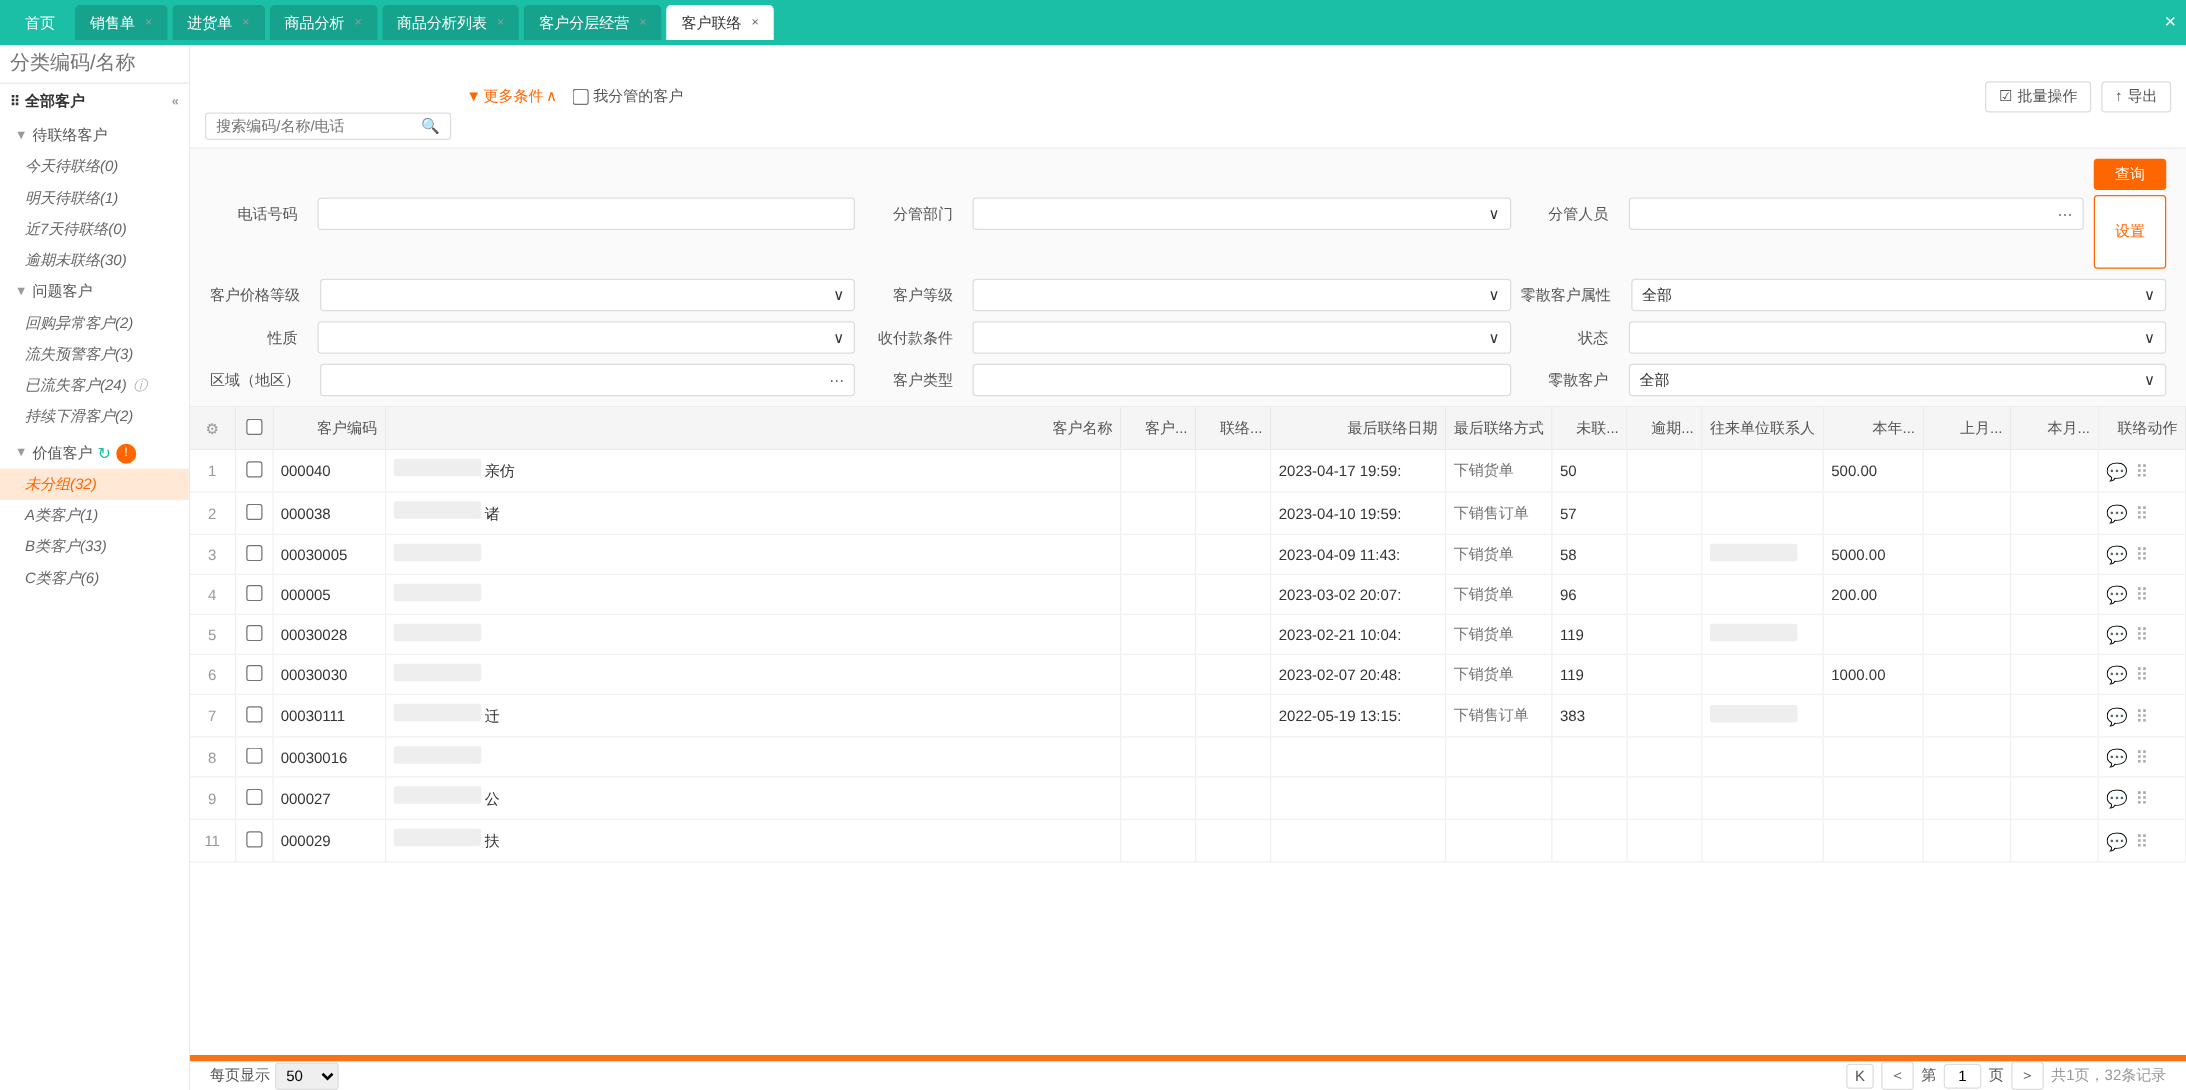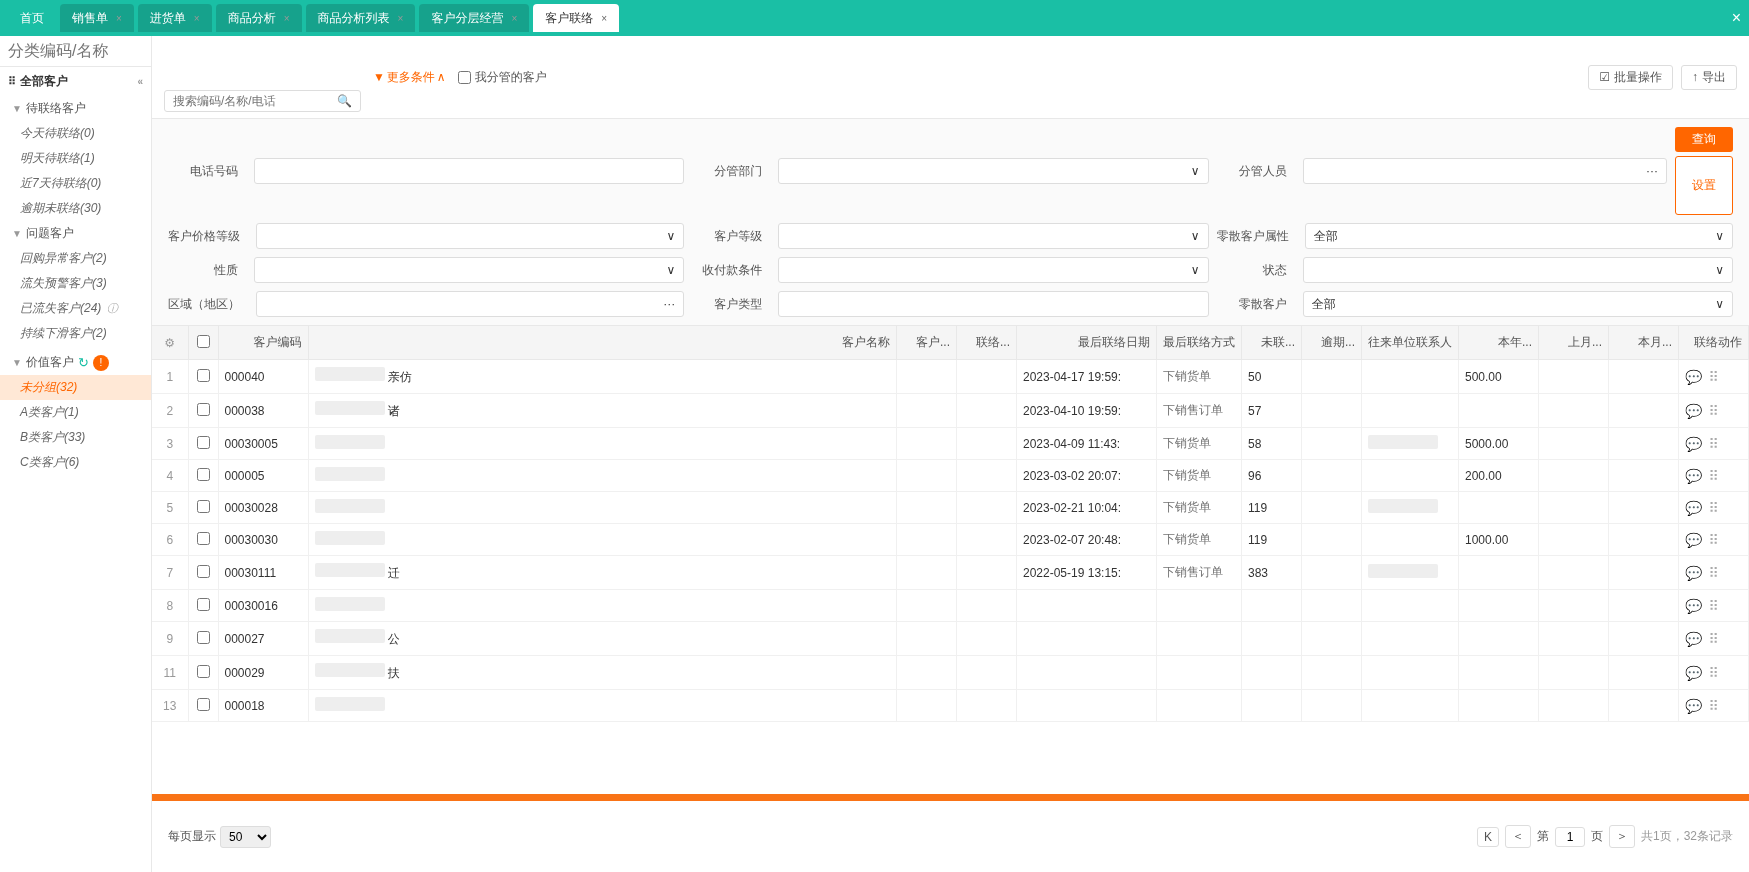--- a/index.html
+++ b/index.html
@@ -266,23 +266,23 @@
     .col-action { width: 70px; }
     .link-text { color: #737373; cursor: pointer; text-decoration: none; font-family: Liberation Mono, monospace; }
     .blurred { color: #ccc; background: #eee; border-radius: 2px; display: inline-block; width: 70px; height: 14px; }
     .action-icons { display: flex; gap: 6px; align-items: center; }
     .action-icon { color: #aaa; cursor: pointer; font-size: 14px; }
 
     
     .table-footer {
       display: flex;
       align-items: center;
-      padding: 24px 16px;
+      padding: 0 16px;
       background: #fff;
-      border-top: 7px solid #f97316;
+      border-top: 5px solid #f97316;
       gap: 8px;
       color: #555;
     }
     .footer-page-size { display: flex; align-items: center; gap: 4px; }
     .footer-page-size select { border: 1px solid #ddd; border-radius: 3px; padding: 2px 4px; }
     .footer-pagination { margin-left: auto; display: flex; align-items: center; gap: 6px; }
     .page-btn { border: 1px solid #ddd; background: #fff; padding: 2px 6px; border-radius: 3px; cursor: pointer; color: #555; }
     .page-btn:disabled { color: #ccc; cursor: default; }
     .page-input { border: 1px solid #ddd; border-radius: 3px; padding: 2px 4px; width: 30px; text-align: center; }
     .total-info { color: #999; }
@@ -845,48 +845,20 @@
       <td class="col-this-year"></td>
       <td class="col-last-month"></td>
       <td class="col-this-month"></td>
       <td class="col-action">
         <div class="action-icons">
           <span class="action-icon" title="留言">💬</span>
           <span class="action-icon" title="更多">⠿</span>
         </div>
       </td>
     </tr>
-            <tr>
-      <td class="col-no">13</td>
-      <td class="col-check"><input type="checkbox" class="checkbox-input" style=""></td>
-      <td class="col-code">000018</td>
-      <td class="col-name">
-        <span class="blurred"></span>
-      </td>
-      <td class="col-type"></td>
-      <td class="col-contact"></td>
-      <td class="col-date"></td>
-      <td class="col-last-way">
-        
-      </td>
-      <td class="col-not-contact"></td>
-      <td class="col-overdue"></td>
-      <td class="col-partner">
-        
-      </td>
-      <td class="col-this-year"></td>
-      <td class="col-last-month"></td>
-      <td class="col-this-month"></td>
-      <td class="col-action">
-        <div class="action-icons">
-          <span class="action-icon" title="留言">💬</span>
-          <span class="action-icon" title="更多">⠿</span>
-        </div>
-      </td>
-    </tr>
           </tbody>
       </table>
     </div>
 
     <div class="table-footer">
       <div class="footer-page-size">
         <span>每页显示</span>
         <select>
           <option>50</option>
           <option>100</option>

